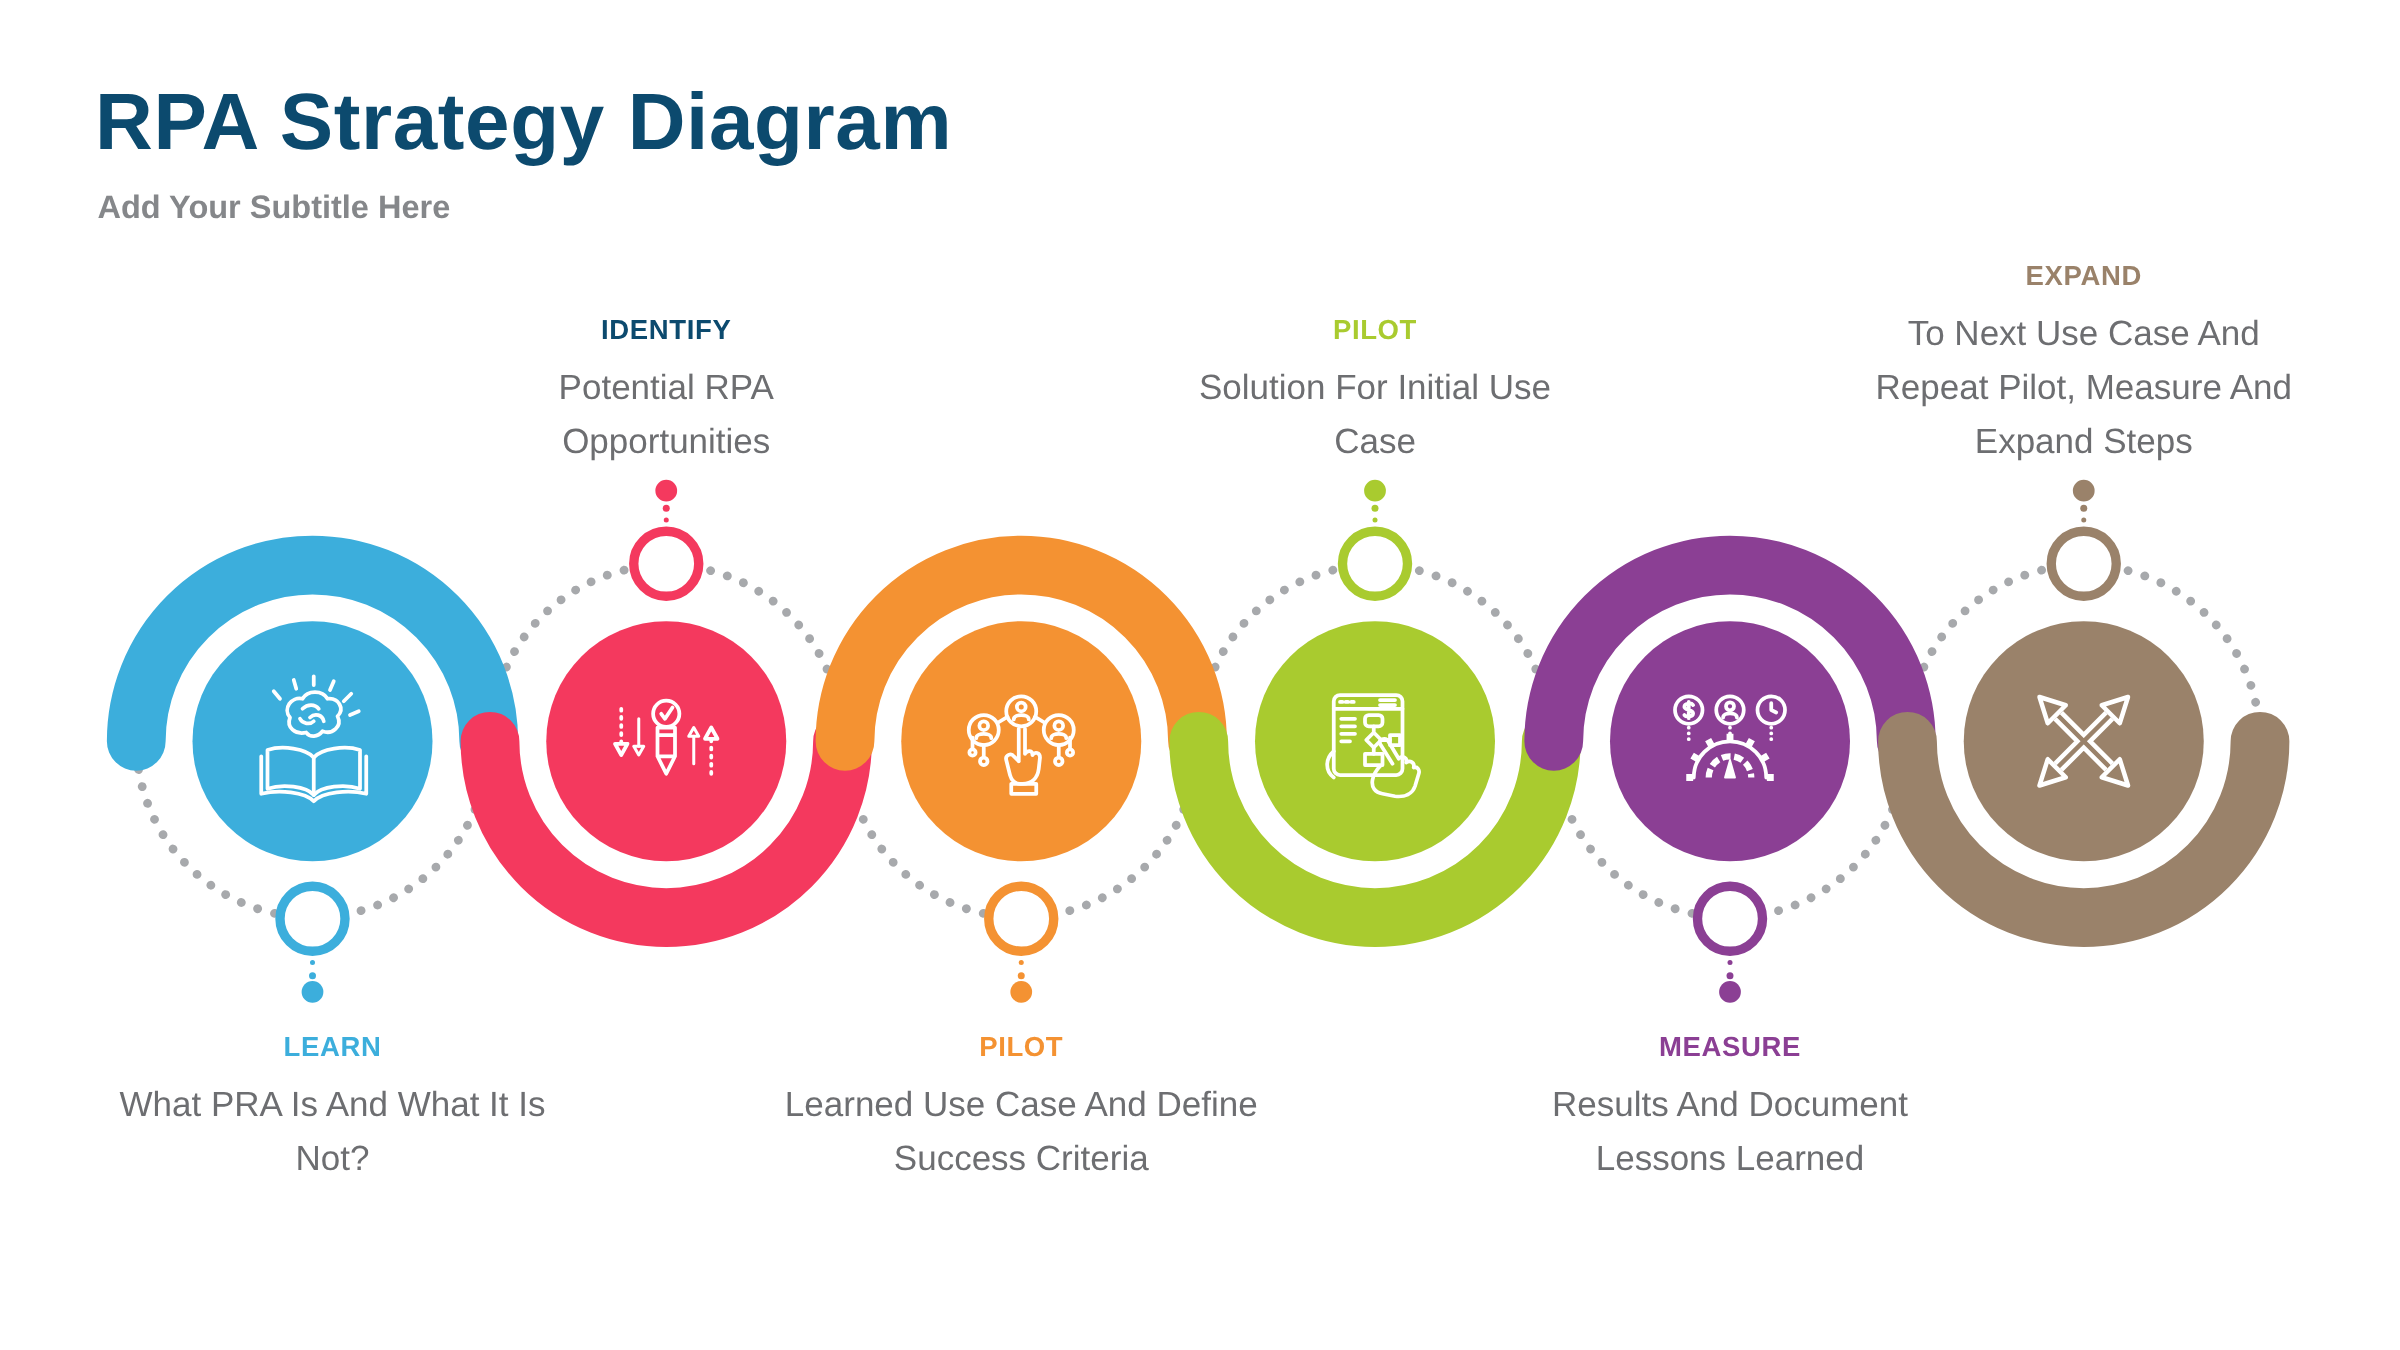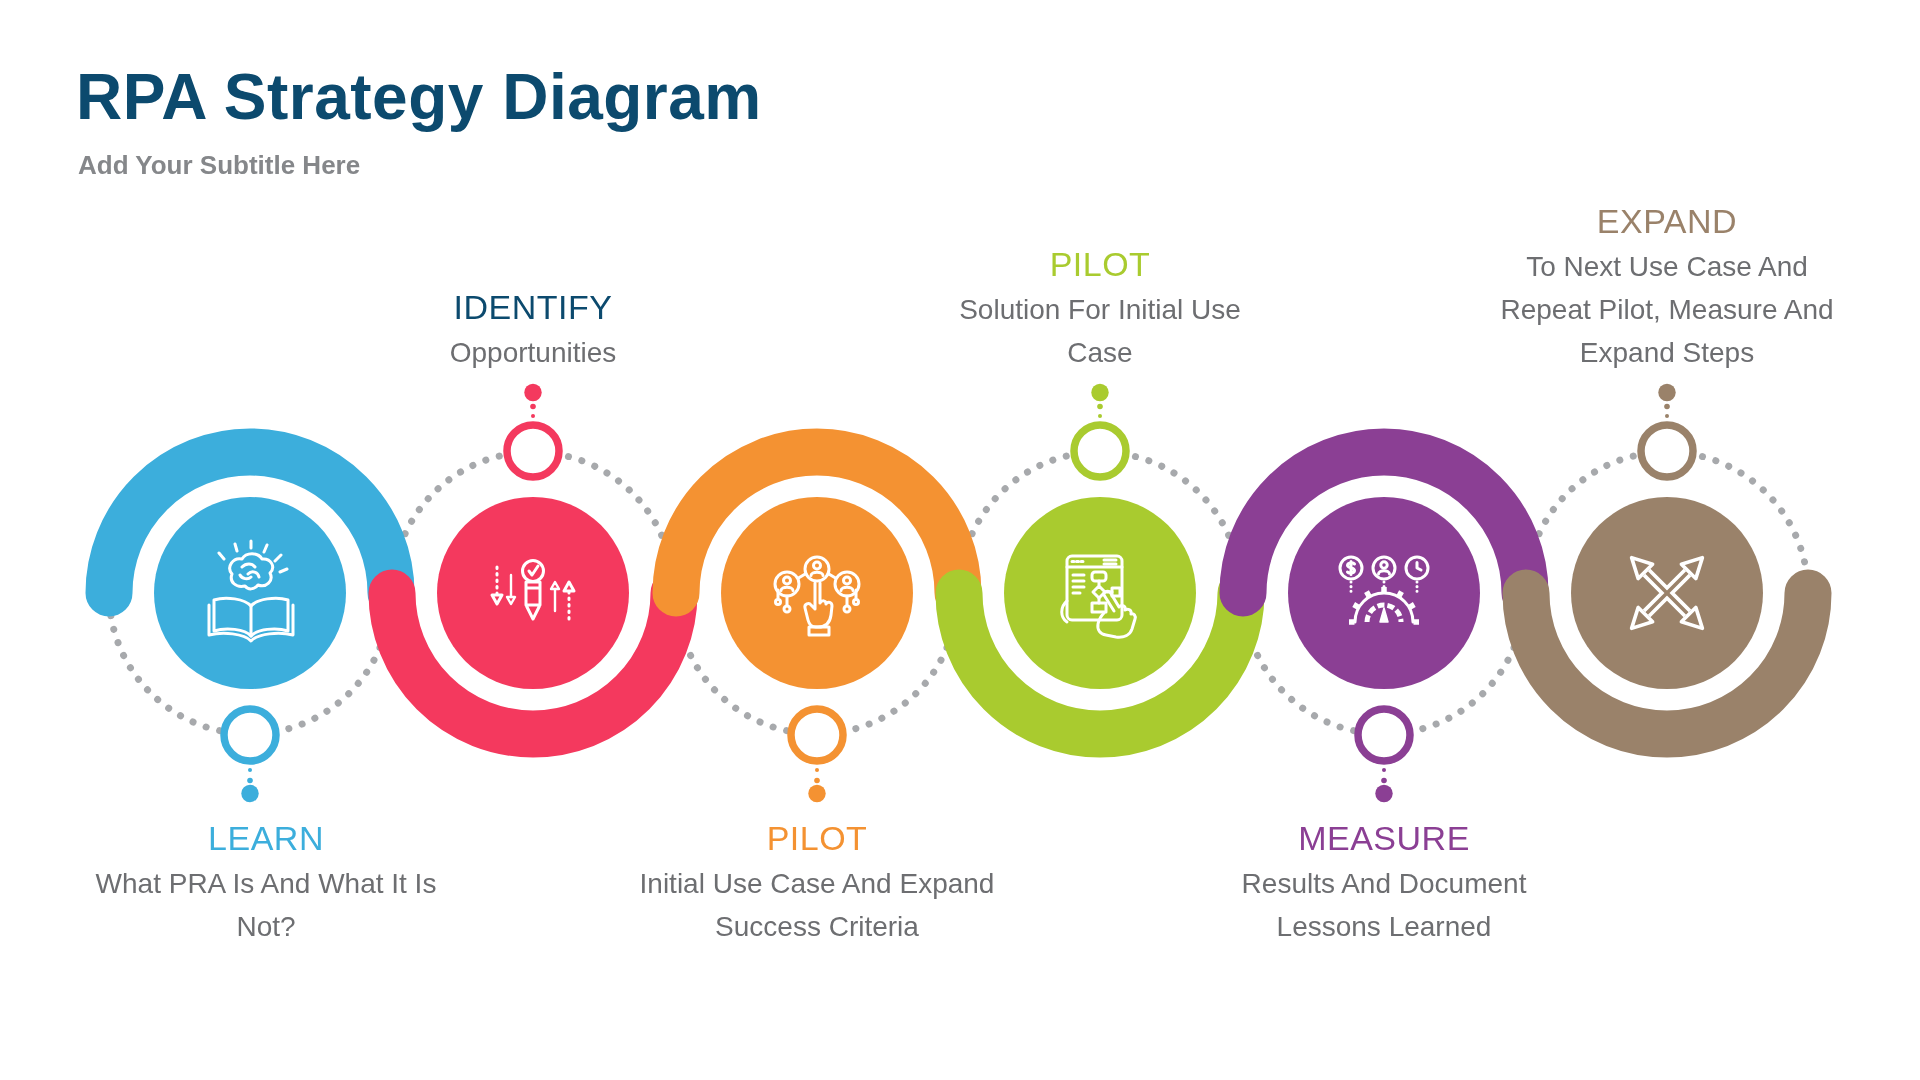--- a/index.html
+++ b/index.html
@@ -4,21 +4,21 @@
 <style>
   html,body{margin:0;padding:0;background:#fff;}
   #page{position:relative;width:1920px;height:1080px;background:#fff;overflow:hidden;
         font-family:"Liberation Sans","DejaVu Sans",sans-serif;}
   #stage{position:absolute;left:0;top:0;}
   .heading{position:absolute;left:76px;top:60px;font-size:64px;font-weight:600;
            color:#4D4D4F;letter-spacing:0.5px;}
   .subheading{position:absolute;left:78px;top:150px;font-size:26px;font-weight:700;
               color:#85878A;}
   .label-block{position:absolute;width:380px;text-align:center;}
-  .label-block .step-title{font-size:34px;line-height:48px;font-weight:400;letter-spacing:0.5px;}
+  .label-block .step-title{font-size:22px;line-height:48px;font-weight:700;letter-spacing:0.5px;}
   .label-block .step-line{font-size:28px;line-height:43px;color:#6D6E71;}
   .lb0{left:76px;top:814px;}
   .lb1{left:343px;bottom:706px;}
   .lb2{left:627px;top:814px;}
   .lb3{left:910px;bottom:706px;}
   .lb4{left:1194px;top:814px;}
   .lb5{left:1477px;bottom:706px;}
   svg .icon{stroke-width:3;fill:none;stroke-linecap:round;stroke-linejoin:round;}
 </style>
 </head>
@@ -193,26 +193,27 @@
   </svg>
 
   <div class="label-block lb0">
     <div class="step-title" style="color: rgb(60, 174, 220);">LEARN</div>
     <div class="step-line">What PRA Is And What It Is</div>
     <div class="step-line">Not?</div>
   </div>
 
   <div class="label-block lb1">
     <div class="step-title" style="color: #0c4a6e;">IDENTIFY</div>
+    <div class="step-line">Potential RPA</div>
     <div class="step-line">Opportunities</div>
   </div>
 
   <div class="label-block lb2">
     <div class="step-title" style="color: rgb(244, 146, 50);">PILOT</div>
-    <div class="step-line">Initial Use Case And Expand</div>
+    <div class="step-line">Learned Use Case And Define</div>
     <div class="step-line">Success Criteria</div>
   </div>
 
   <div class="label-block lb3">
     <div class="step-title" style="color: rgb(169, 203, 47);">PILOT</div>
     <div class="step-line">Solution For Initial Use</div>
     <div class="step-line">Case</div>
   </div>
 
   <div class="label-block lb4">

